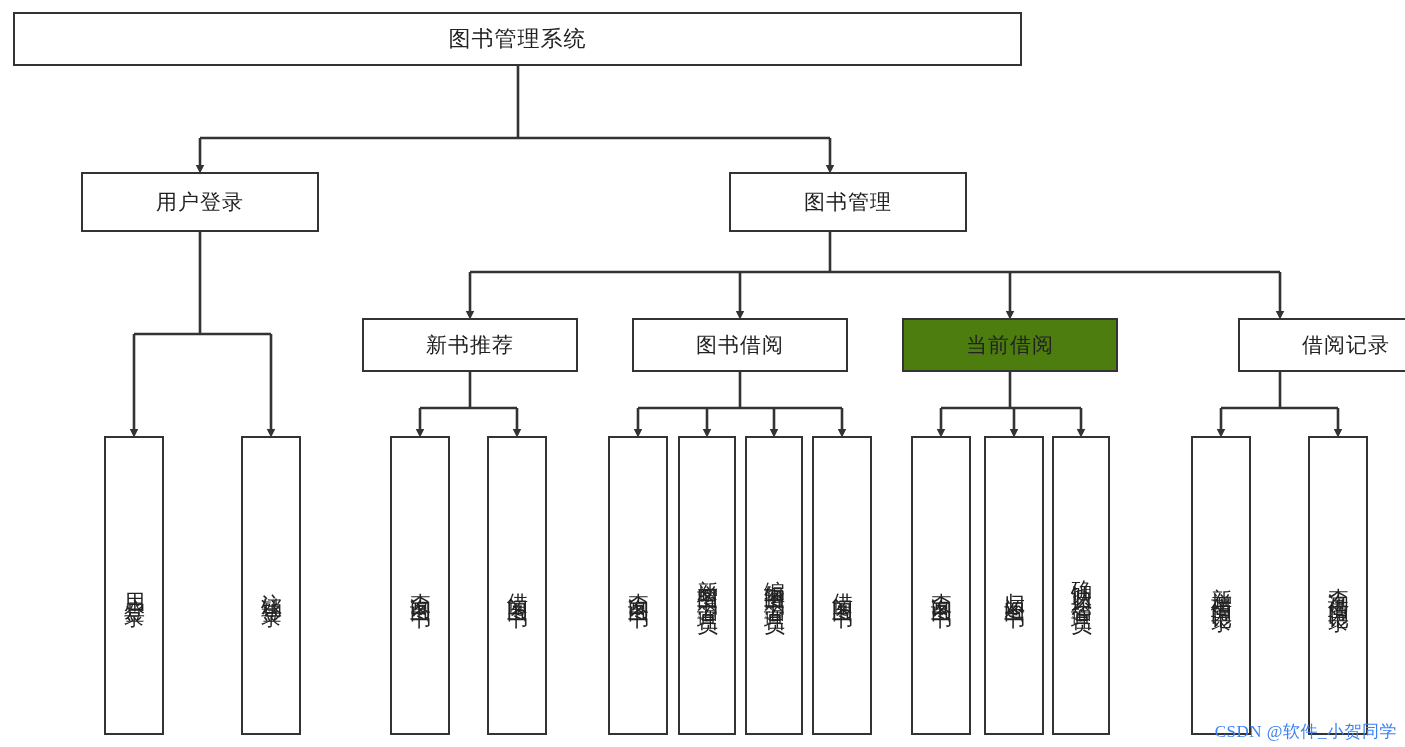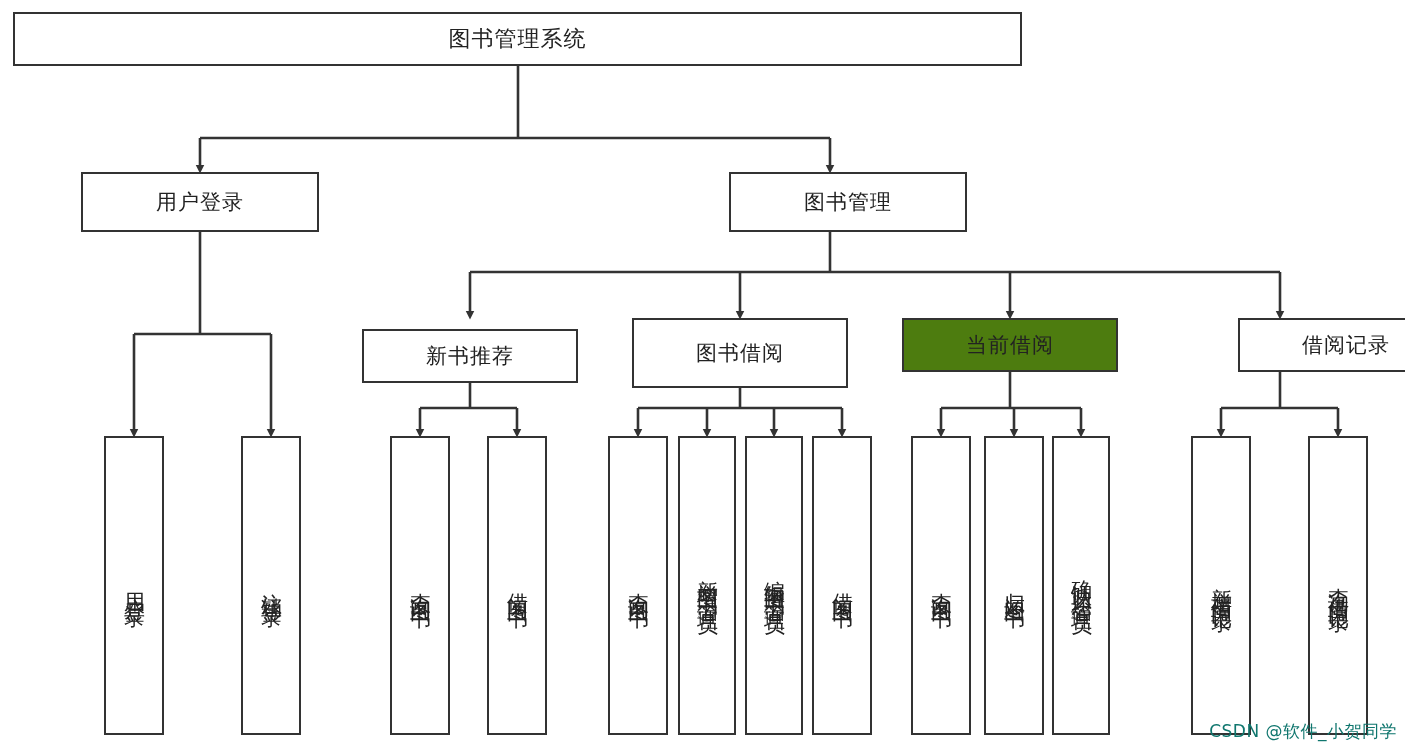--- a/index.html
+++ b/index.html
@@ -70,33 +70,33 @@
       <path d="M1221,408 L1221,430" marker-end="url(#ah)"></path>
       <path d="M1338,408 L1338,430" marker-end="url(#ah)"></path>
     </g>
   </svg>
 
   <div class="node title" style="left: 13px; top: 12px; width: 1009px; height: 54px; border-color: rgb(51, 51, 51); background: rgb(255, 255, 255); color: rgb(34, 34, 34);">图书管理系统</div>
 
   <div class="node h" style="left: 81px; top: 172px; width: 238px; height: 60px; border-color: rgb(51, 51, 51); background: rgb(255, 255, 255); color: rgb(34, 34, 34);">用户登录</div>
   <div class="node h" style="left: 729px; top: 172px; width: 238px; height: 60px; border-color: rgb(51, 51, 51); background: rgb(255, 255, 255); color: rgb(34, 34, 34);">图书管理</div>
 
-  <div class="node h" style="left: 362px; top: 318px; width: 216px; height: 54px; border-color: rgb(51, 51, 51); background: rgb(255, 255, 255); color: rgb(34, 34, 34); margin-top: 11px;">新书推荐</div>
-  <div class="node h" style="left: 632px; top: 318px; width: 216px; height: 70px; border-color: rgb(51, 51, 51); background: rgb(255, 255, 255); color: rgb(34, 34, 34);">图书借阅</div>
+  <div class="node h" style="left: 362px; top: 318px; width: 216px; height: 54px; border-color: rgb(51, 51, 51); background: rgb(255, 255, 255); color: rgb(34, 34, 34);">新书推荐</div>
+  <div class="node h" style="left: 632px; top: 318px; width: 216px; height: 54px; border-color: rgb(51, 51, 51); background: rgb(255, 255, 255); color: rgb(34, 34, 34);">图书借阅</div>
   <div class="node h" style="left: 902px; top: 318px; width: 216px; height: 54px; border-color: rgb(51, 51, 51); background: #4d7c0f; color: rgb(34, 34, 34);">当前借阅</div>
   <div class="node h" style="left: 1238px; top: 318px; width: 216px; height: 54px; border-color: rgb(51, 51, 51); background: rgb(255, 255, 255); color: rgb(34, 34, 34);">借阅记录</div>
 
   <div class="node leaf" style="left: 104px; top: 436px; width: 60px; height: 299px; border-color: rgb(51, 51, 51); background: rgb(255, 255, 255); color: rgb(34, 34, 34);">用户登录</div>
   <div class="node leaf" style="left: 241px; top: 436px; width: 60px; height: 299px; border-color: rgb(51, 51, 51); background: rgb(255, 255, 255); color: rgb(34, 34, 34);">注销登录</div>
   <div class="node leaf" style="left: 390px; top: 436px; width: 60px; height: 299px; border-color: rgb(51, 51, 51); background: rgb(255, 255, 255); color: rgb(34, 34, 34);">查询图书</div>
   <div class="node leaf" style="left: 487px; top: 436px; width: 60px; height: 299px; border-color: rgb(51, 51, 51); background: rgb(255, 255, 255); color: rgb(34, 34, 34);">借阅图书</div>
   <div class="node leaf" style="left: 608px; top: 436px; width: 60px; height: 299px; border-color: rgb(51, 51, 51); background: rgb(255, 255, 255); color: rgb(34, 34, 34);">查询图书</div>
   <div class="node leaf" style="left: 678px; top: 436px; width: 58px; height: 299px; border-color: rgb(51, 51, 51); background: rgb(255, 255, 255); color: rgb(34, 34, 34);">新增图书（管理员）</div>
   <div class="node leaf" style="left: 745px; top: 436px; width: 58px; height: 299px; border-color: rgb(51, 51, 51); background: rgb(255, 255, 255); color: rgb(34, 34, 34);">编辑图书（管理员）</div>
   <div class="node leaf" style="left: 812px; top: 436px; width: 60px; height: 299px; border-color: rgb(51, 51, 51); background: rgb(255, 255, 255); color: rgb(34, 34, 34);">借阅图书</div>
   <div class="node leaf" style="left: 911px; top: 436px; width: 60px; height: 299px; border-color: rgb(51, 51, 51); background: rgb(255, 255, 255); color: rgb(34, 34, 34);">查询图书</div>
   <div class="node leaf" style="left: 984px; top: 436px; width: 60px; height: 299px; border-color: rgb(51, 51, 51); background: rgb(255, 255, 255); color: rgb(34, 34, 34);">归还图书</div>
   <div class="node leaf" style="left: 1052px; top: 436px; width: 58px; height: 299px; border-color: rgb(51, 51, 51); background: rgb(255, 255, 255); color: rgb(34, 34, 34);">确认归还（管理员）</div>
   <div class="node leaf" style="left: 1191px; top: 436px; width: 60px; height: 299px; border-color: rgb(51, 51, 51); background: rgb(255, 255, 255); color: rgb(34, 34, 34);">新增借阅记录</div>
   <div class="node leaf" style="left: 1308px; top: 436px; width: 60px; height: 299px; border-color: rgb(51, 51, 51); background: rgb(255, 255, 255); color: rgb(34, 34, 34);">查询借阅记录</div>
 
-  <div class="wm" style="color: #0f766e;">CSDN @软件_小贺同学</div>
+  <div class="wm" style="color: #3b82f6; font-family: Liberation Serif, serif;">CSDN @软件_小贺同学</div>
 </div>
 
 </body></html>

